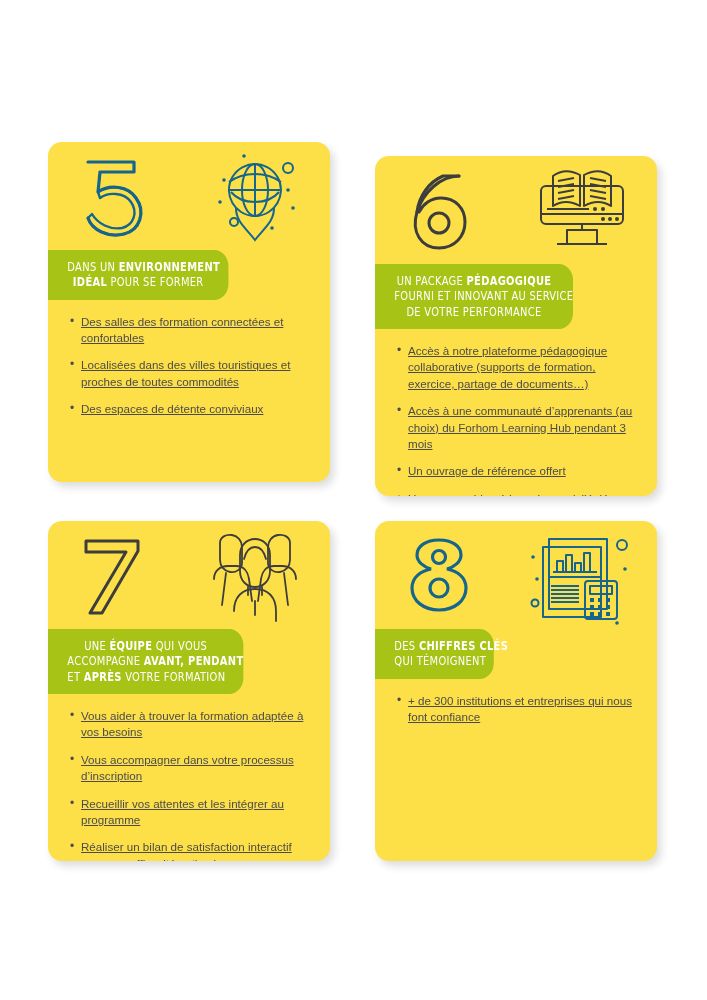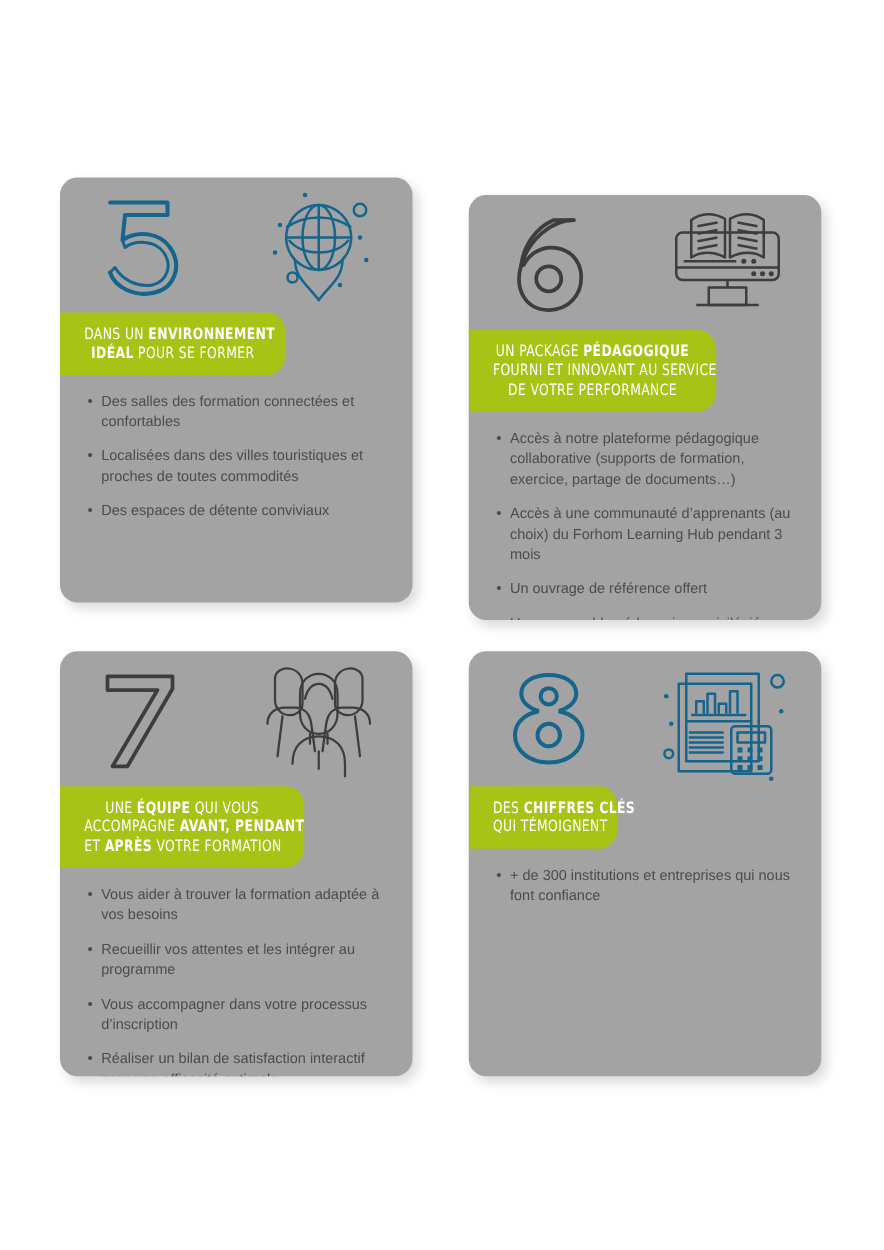--- a/index.html
+++ b/index.html
@@ -16,21 +16,21 @@
   }
 
   .page {
     position: absolute;
     inset: 0;
   }
 
   
   .card {
     position: absolute;
-    background: #a3a3a3;
+    background: #fde047;
     border-radius: 14px;
     box-shadow: 4px 5px 9px rgba(0,0,0,0.14);
     overflow: hidden;
   }
   .card-5 { left: 48px;  top: 142px; width: 282px; height: 340px; }
   .card-6 { left: 375px; top: 156px; width: 282px; height: 340px; }
   .card-7 { left: 48px;  top: 521px; width: 282px; height: 340px; }
   .card-8 { left: 375px; top: 521px; width: 282px; height: 340px; }
 
   
@@ -91,20 +91,21 @@
     padding: 14px 20px 0 22px;
     list-style: none;
     color: #4c4c4c;
     font-size: 11.6px;
     line-height: 1.42;
   }
   .bullets li {
     position: relative;
     padding-left: 11px;
     margin-bottom: 11px;
+    text-decoration: underline;
   }
   .bullets li::before {
     content: "\2022";
     position: absolute;
     left: 0;
     top: -1px;
     color: #4c4c4c;
     font-size: 12px;
   }
 </style>
@@ -234,22 +235,22 @@
         </svg>
       </div>
     </div>
     <div class="banner banner-w3">
       <span class="line"><span><span>Une </span><b>équipe</b><span> qui vous</span></span></span>
       <span class="line"><span><span>accompagne </span><b>avant, pendant</b></span></span>
       <span class="line"><span><span>et </span><b>après</b><span> votre formation</span></span></span>
     </div>
     <ul class="bullets">
         <li>Vous aider à trouver la formation adaptée à vos besoins</li>
+        <li>Vous accompagner dans votre processus d’inscription</li>
         <li>Recueillir vos attentes et les intégrer au programme</li>
-        <li>Vous accompagner dans votre processus d’inscription</li>
         <li>Réaliser un bilan de satisfaction interactif pour une efficacité optimale.</li>
       </ul>
   </div>
 
   <div class="card card-8">
     <div class="card-top">
       <div class="num">
         <svg viewBox="0 0 72 88" xmlns="http://www.w3.org/2000/svg">
           <g fill="none" stroke="#15658c" stroke-width="3.2">
             <path d="M36 9 C49 9 58 15 58 24 C58 31 51 36 44 38 C54 40 63 46 63 57 C63 70 51 79 36 79 C21 79 9 70 9 57 C9 46 18 40 28 38 C21 36 14 31 14 24 C14 15 23 9 36 9 Z"></path>

